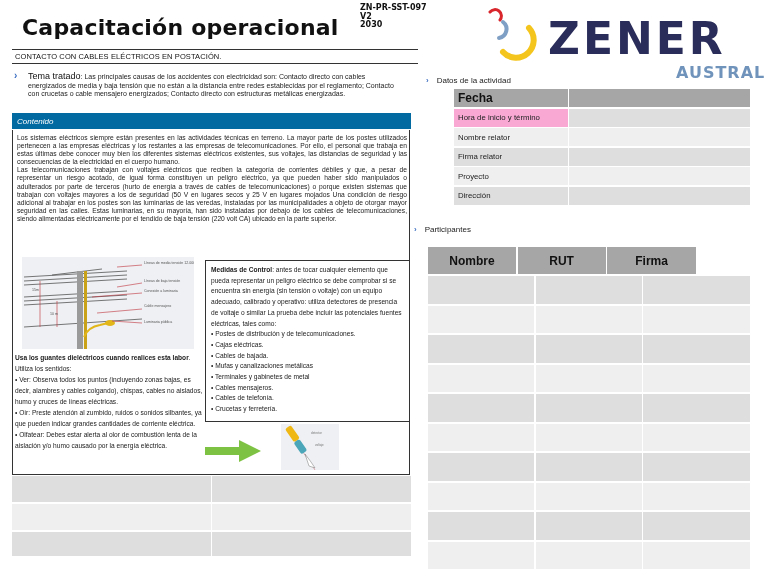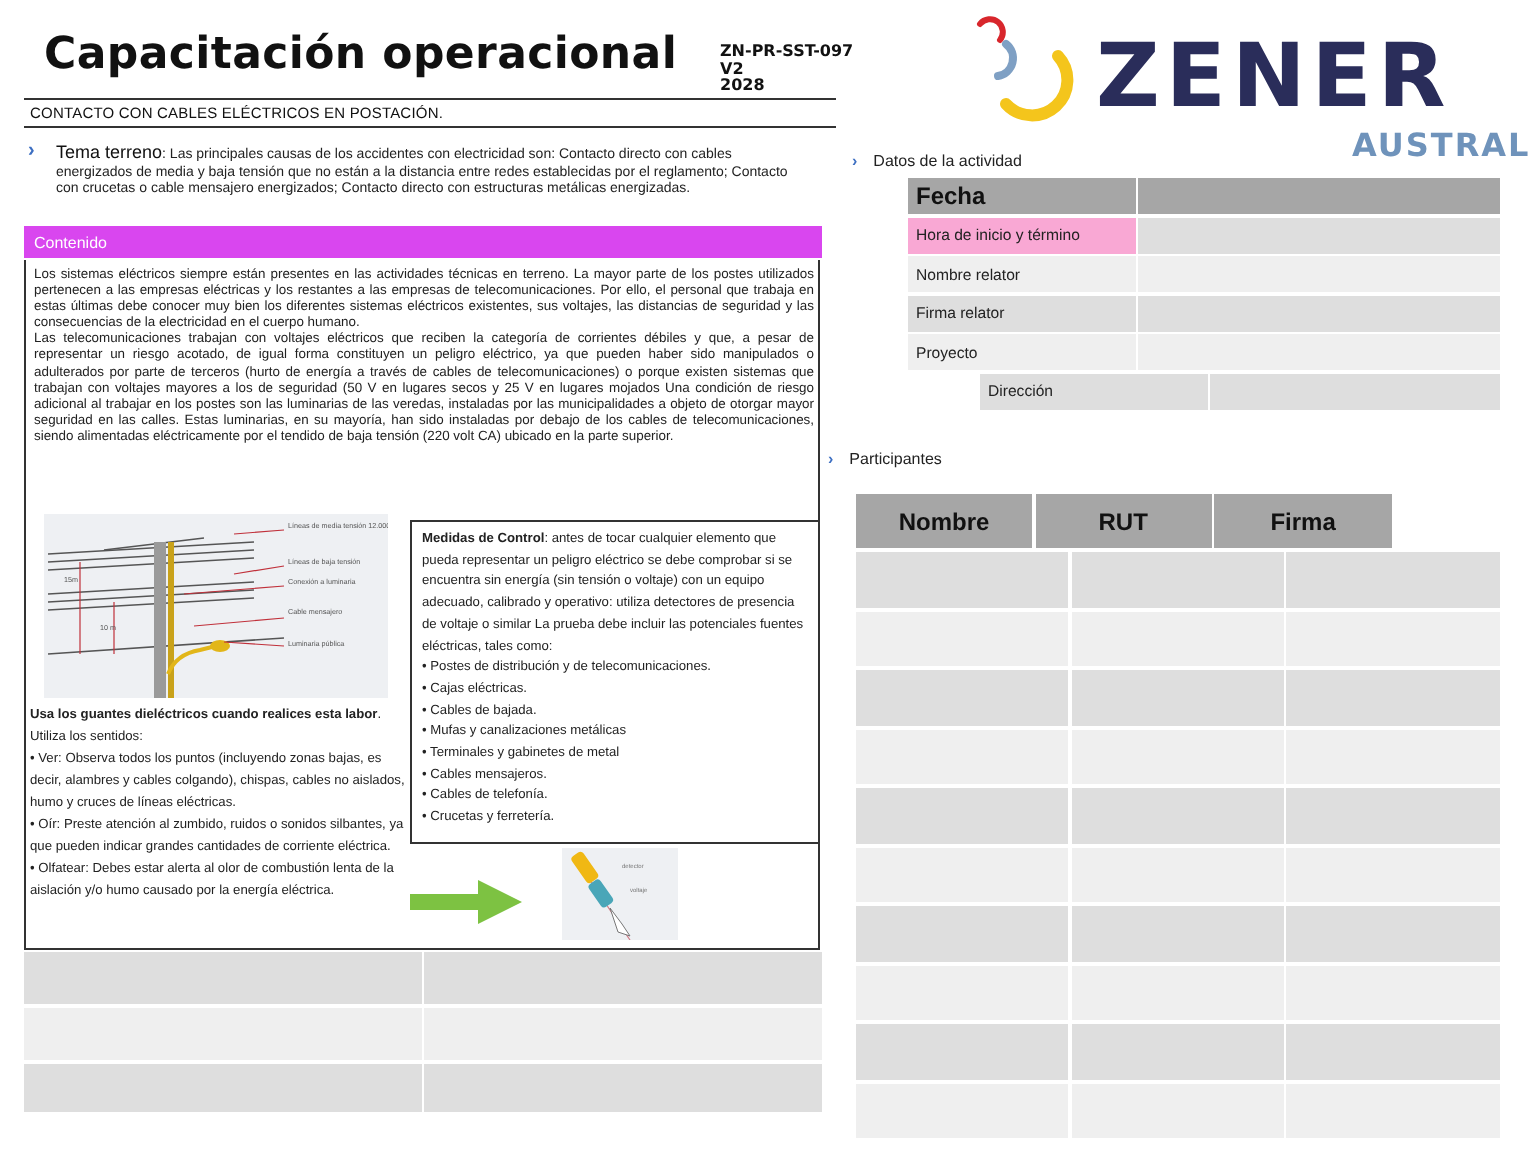--- a/index.html
+++ b/index.html
@@ -1,29 +1,29 @@
 <!DOCTYPE html>
 <html><head>
   <meta charset="utf-8">
   <style>
     * { box-sizing: border-box; margin: 0; padding: 0; }
     html, body { width: 768px; height: 576px; background: #ffffff; overflow: hidden; }
     body { position: relative; font-family: "Liberation Sans", sans-serif; color: #222; }
 
     .title { position: absolute; left: 22px; top: 16px; font-family: "DejaVu Sans", sans-serif; font-weight: bold; font-size: 22px; line-height: 24px; color: #111; letter-spacing: 0.2px; }
-    .doc-code { position: absolute; left: 360px; top: 22px; font-family: "DejaVu Sans", sans-serif; font-weight: bold; font-size: 8px; line-height: 8.5px; color: #111; }
+    .doc-code { position: absolute; left: 360px; top: 4px; font-family: "DejaVu Sans", sans-serif; font-weight: bold; font-size: 8px; line-height: 8.5px; color: #111; }
     .rule { position: absolute; height: 1px; background: #333; }
     .subtitle { position: absolute; left: 15px; top: 52px; font-size: 7.5px; color: #111; letter-spacing: 0.1px; }
 
     .tema { position: absolute; left: 14px; top: 72px; width: 380px; font-size: 7px; line-height: 8.6px; color: #222; }
     .tema .chev { position: absolute; left: 0; top: 0; color: #3d6fc2; font-size: 10px; font-weight: bold; }
     .tema .body { margin-left: 14px; }
     .tema .label { font-size: 9px; color: #111; }
 
-    .black-bar { position: absolute; background: #d946ef; color: #fff; font-size: 8px; padding-left: 5px; display: flex; align-items: center; }
+    .black-bar { position: absolute; background: #0369a1; color: #fff; font-size: 8px; padding-left: 5px; display: flex; align-items: center; font-style: italic; }
 
     .content-box { position: absolute; left: 12px; top: 130px; width: 398px; height: 345px; border: 1px solid #333; border-top: none; }
     .content-text { position: absolute; left: 17px; top: 134px; width: 390px; font-size: 6.7px; line-height: 8.1px; text-align: justify; color: #222; }
 
     .diagram { position: absolute; left: 22px; top: 257px; width: 172px; height: 92px; background: #eef0f3; overflow: hidden; }
     .gloves { position: absolute; left: 15px; top: 352px; width: 190px; font-size: 6.6px; line-height: 11px; color: #222; }
     .gloves b { font-weight: bold; }
 
     .medidas { position: absolute; left: 205px; top: 260px; width: 205px; height: 162px; border: 1px solid #333; padding: 4px 5px; font-size: 6.6px; line-height: 10.7px; color: #222; }
     .medidas b { font-weight: bold; }
@@ -60,30 +60,30 @@
     .p-row { display: flex; height: 27.5px; margin-top: 2px; }
     .p-row div { flex: none; }
   </style>
 </head>
 <body>
 
 <div class="title">Capacitación operacional</div>
 <div class="doc-code">
   <div>ZN-PR-SST-097</div>
   <div>V2</div>
-  <div>2028</div>
+  <div>2030</div>
 </div>
 <div class="rule" style="left:12px; top:49px; width:406px;"></div>
 <div class="subtitle">CONTACTO CON CABLES ELÉCTRICOS EN POSTACIÓN.</div>
 <div class="rule" style="left:12px; top:63px; width:406px;"></div>
 
 <div class="tema">
   <span class="chev">›</span>
   <div class="body">
-    <span class="label">Tema terreno</span><span>: Las principales causas de los accidentes con electricidad son: Contacto directo con cables energizados de media y baja tensión que no están a la distancia entre redes establecidas por el reglamento; Contacto con crucetas o cable mensajero energizados;  Contacto directo con estructuras metálicas energizadas.</span>
+    <span class="label">Tema tratado</span><span>: Las principales causas de los accidentes con electricidad son: Contacto directo con cables energizados de media y baja tensión que no están a la distancia entre redes establecidas por el reglamento; Contacto con crucetas o cable mensajero energizados;  Contacto directo con estructuras metálicas energizadas.</span>
   </div>
 </div>
 
 <div class="black-bar" style="left:12px; top:113px; width:399px; height:16px;">Contenido</div>
 <div class="content-box"></div>
 <div class="content-text">
   <div>Los sistemas eléctricos siempre están presentes en las actividades técnicas en terreno. La mayor parte de los postes utilizados pertenecen a las empresas eléctricas y los restantes a las empresas de telecomunicaciones. Por ello, el personal que trabaja en estas últimas debe conocer muy bien los diferentes sistemas eléctricos existentes, sus voltajes, las distancias de seguridad y las consecuencias de la electricidad en el cuerpo humano.</div>
   <div>Las telecomunicaciones trabajan con voltajes eléctricos que reciben la categoría de corrientes débiles y que, a pesar de representar un riesgo acotado, de igual forma constituyen un peligro eléctrico, ya que pueden haber sido manipulados o adulterados por parte de terceros (hurto de energía a través de cables de telecomunicaciones) o porque existen sistemas que trabajan con voltajes mayores a los de seguridad (50 V en lugares secos y 25 V en lugares mojados Una condición de riesgo adicional al trabajar en los postes son las luminarias de las veredas, instaladas por las municipalidades a objeto de otorgar mayor seguridad en las calles. Estas luminarias, en su mayoría, han sido instaladas por debajo de los cables de telecomunicaciones, siendo alimentadas eléctricamente por el tendido de baja tensión (220 volt CA) ubicado en la parte superior.</div>
 </div>
 
@@ -201,21 +201,21 @@
   </div>
   <div class="kv-row">
     <div class="k" style="background:#dedede;">Firma relator</div>
     <div class="v" style="background:#dedede;"></div>
   </div>
   <div class="kv-row">
     <div class="k" style="background:#efefef;">Proyecto</div>
     <div class="v" style="background:#efefef;"></div>
   </div>
   <div class="kv-row">
-    <div class="k" style="background:#dedede;margin-left:36px;">Dirección</div>
+    <div class="k" style="background:#dedede;">Dirección</div>
     <div class="v" style="background:#dedede;"></div>
   </div>
 </div>
 
 <div class="sec-label" style="left:414px; top:225px;">
   <span class="chev">›</span><span>Participantes</span>
 </div>
 <div class="p-table">
   <div class="p-head">
     <div style="width:106px;">Nombre</div>

